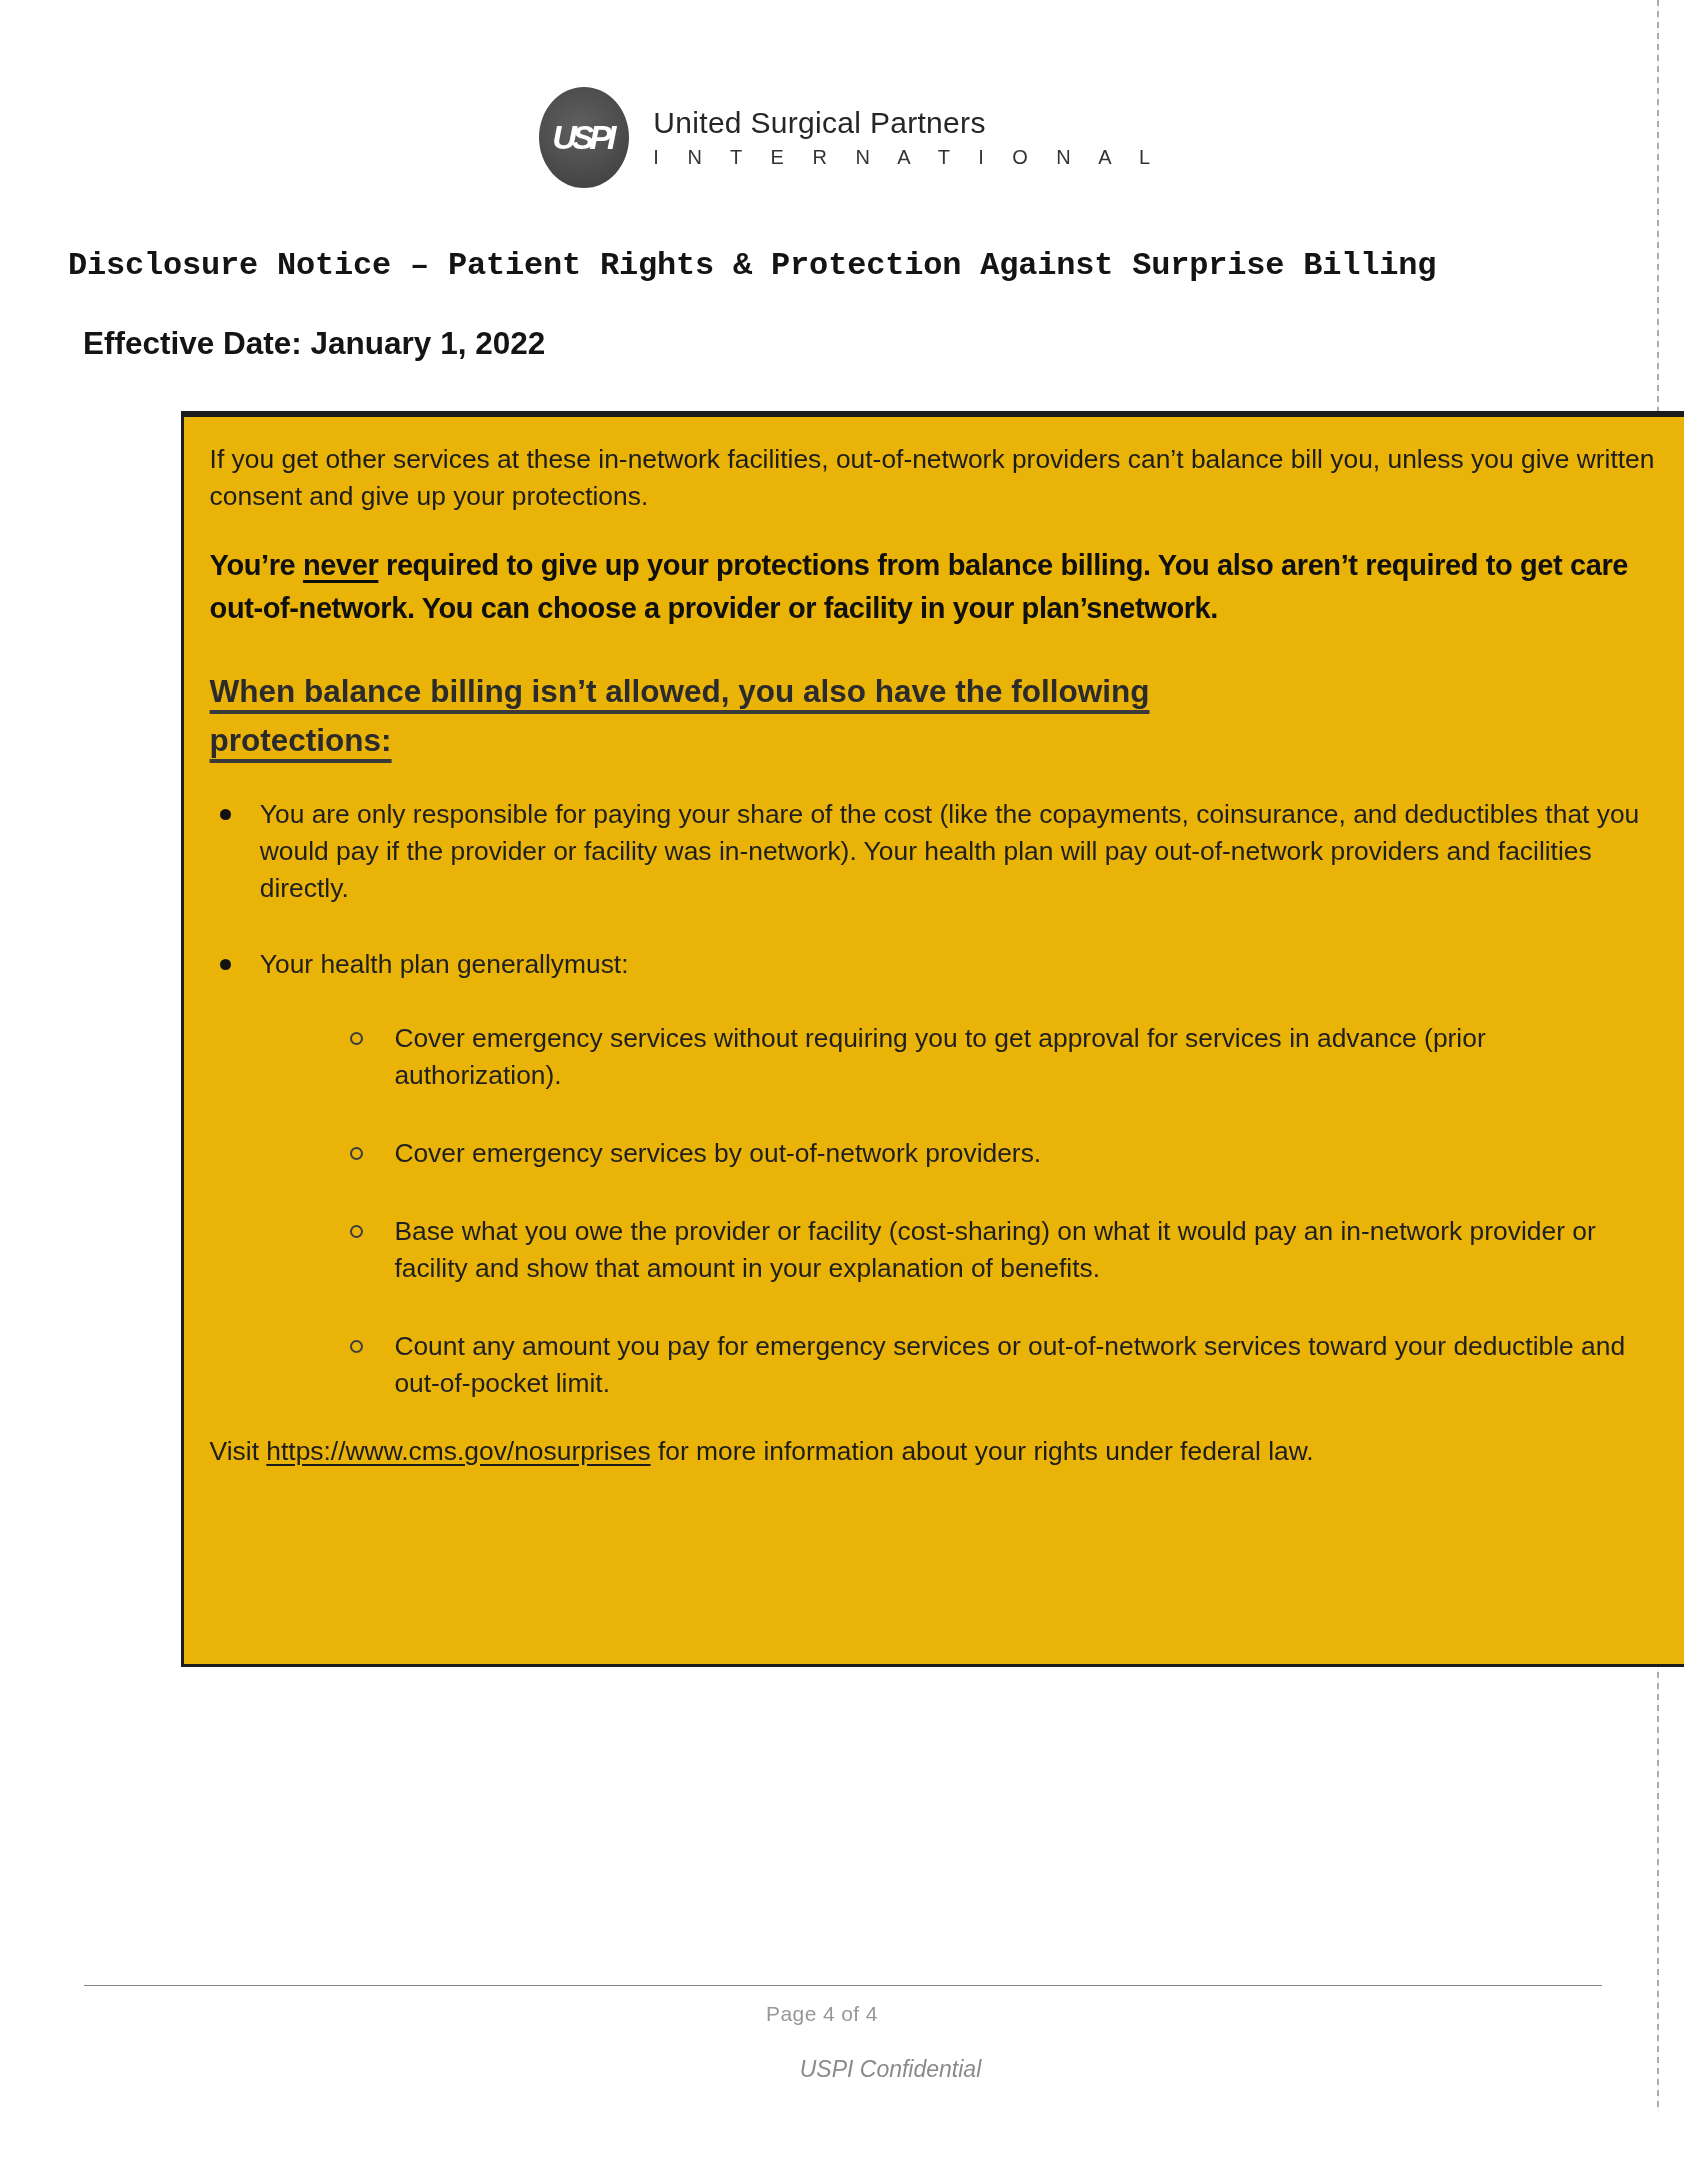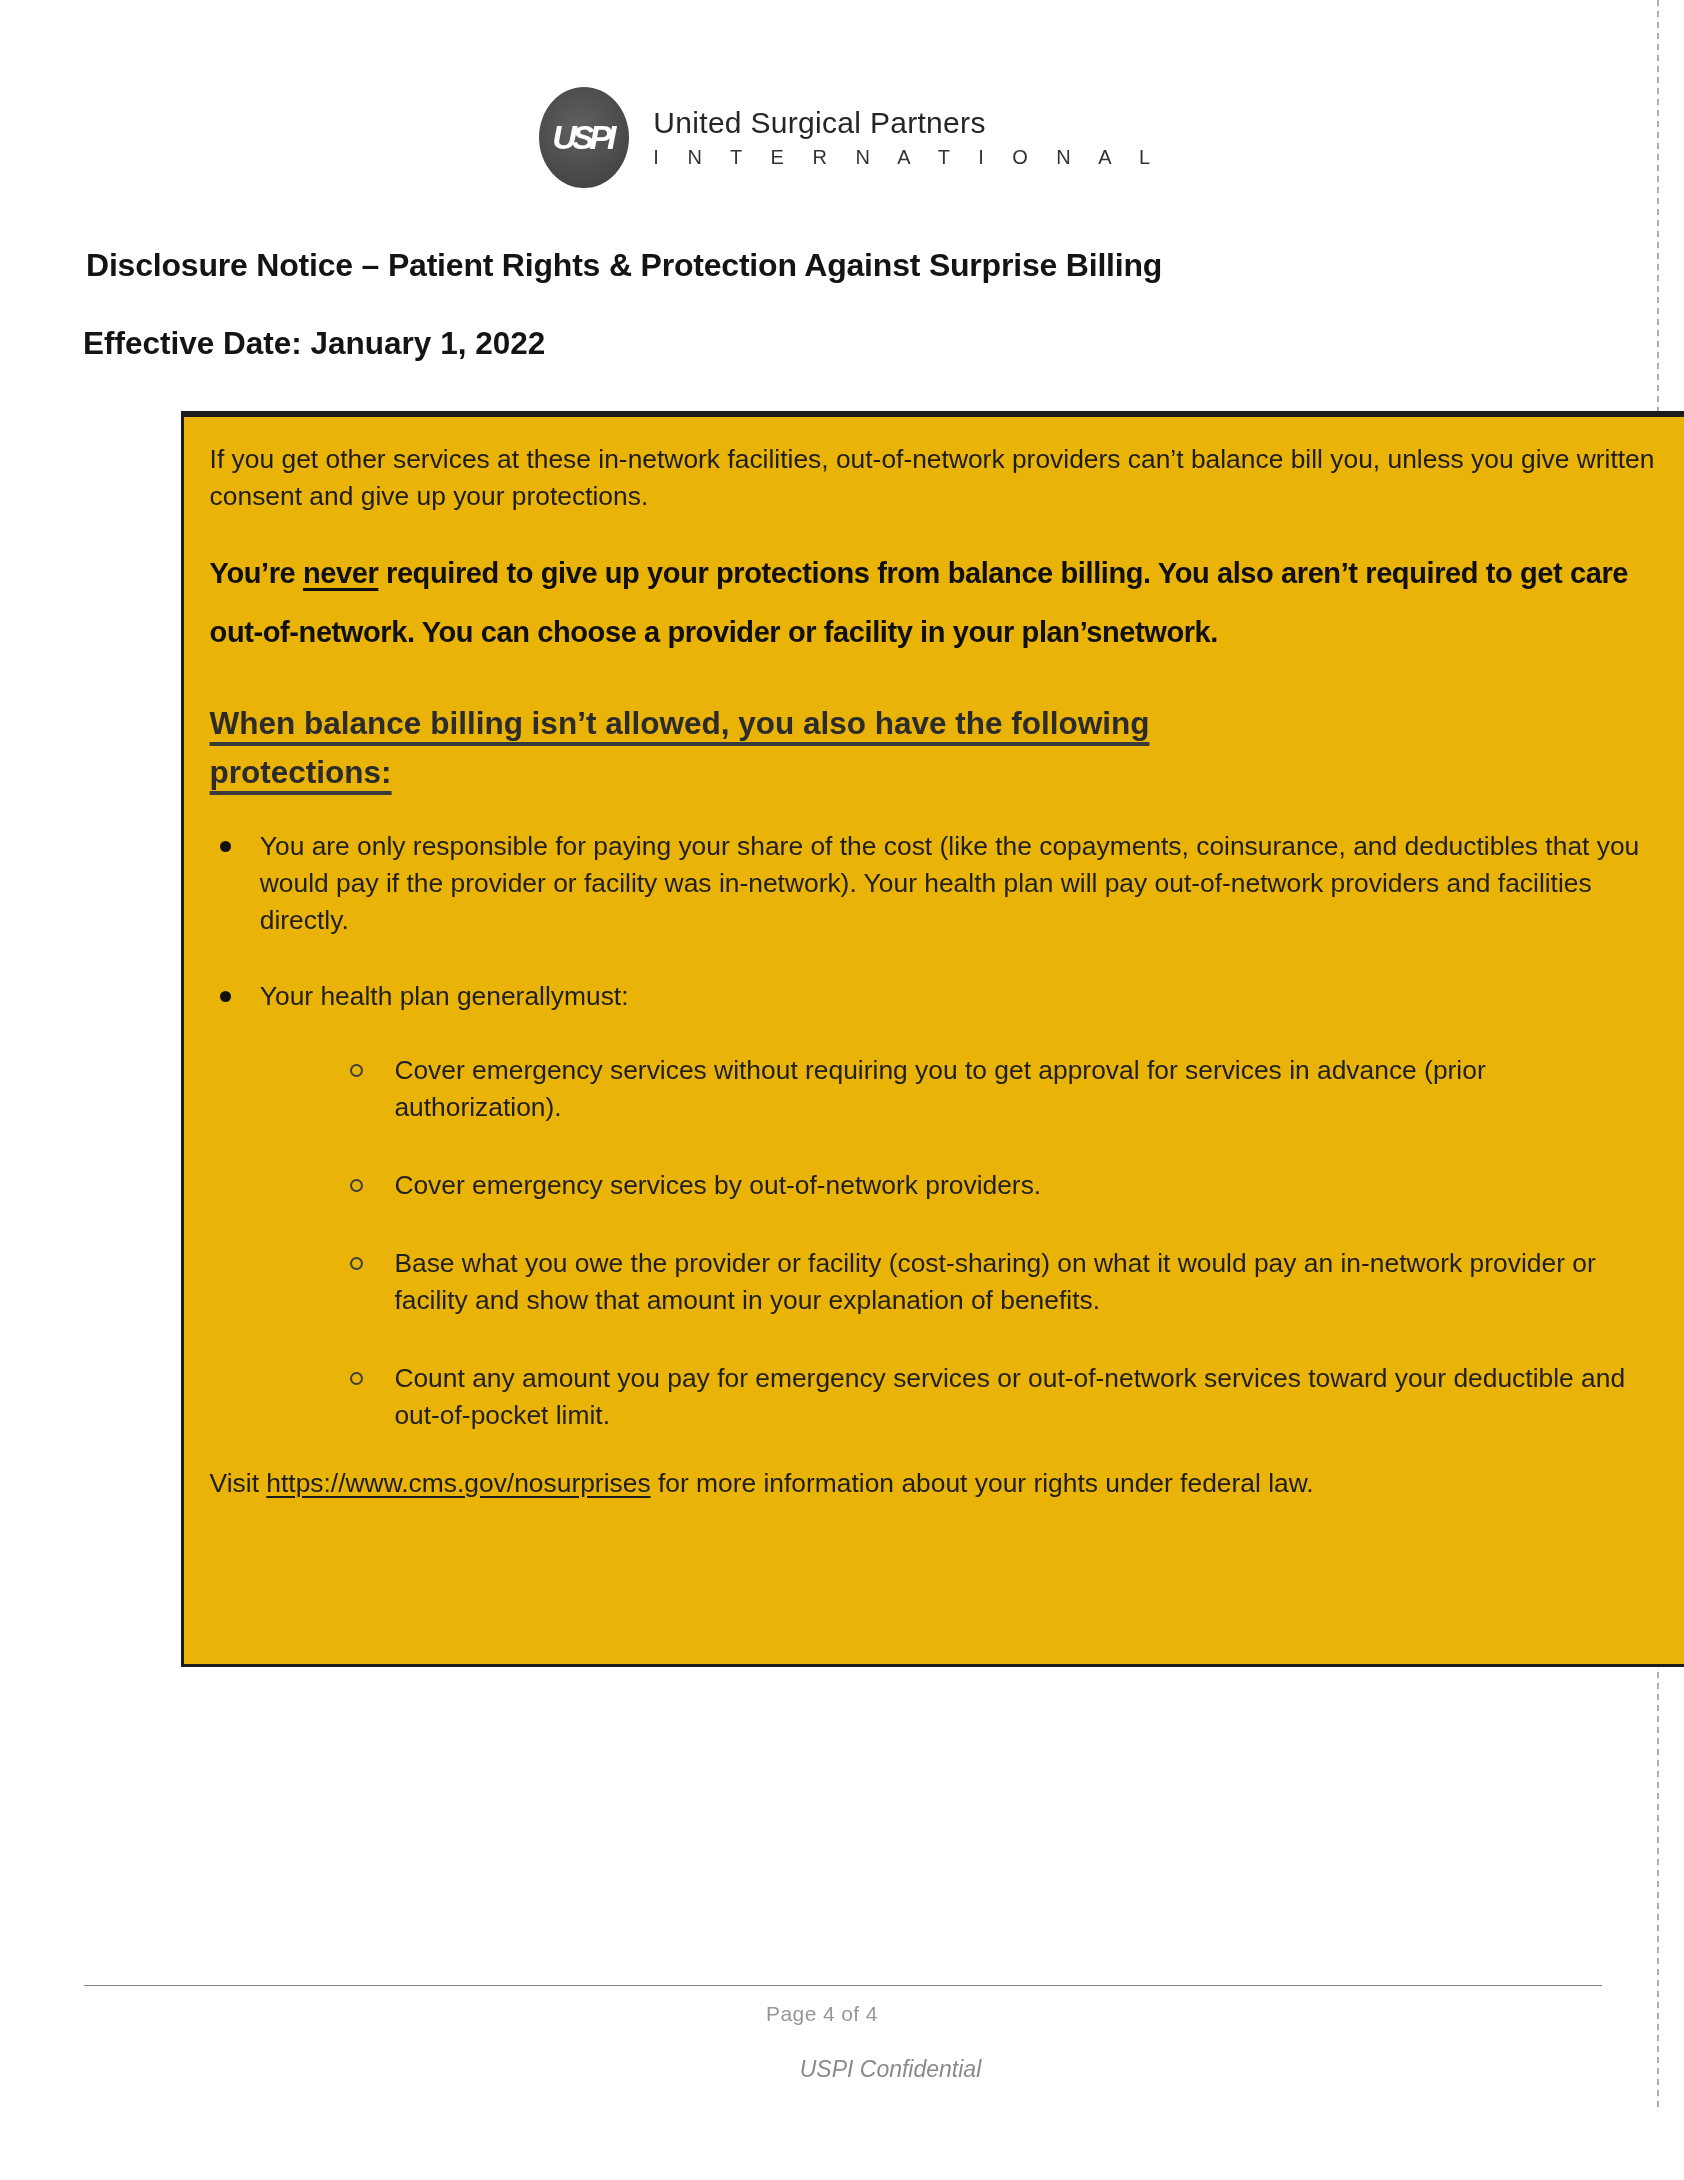--- a/index.html
+++ b/index.html
@@ -34,40 +34,40 @@
   }
   .logo-mono {
     color:#ffffff; font-weight:700; font-style:italic;
     font-size:34px; letter-spacing:-5.1px; padding-right:5.1px;
   }
   .logo-name { font-size:30px; color:#262626; letter-spacing:0.3px; }
   .logo-sub  { font-size:20px; color:#333333; letter-spacing:11.5px; margin-top:5.1px; }
 
   
   .doc-title {
-    position:absolute; top:247px; left:86px;
-    font-size:32px; font-weight:700; color:#141414; letter-spacing:-0.2px;
+    position:absolute; top:247px; left:68px;
+    font-size:32px; font-weight:700; color:#141414; letter-spacing:-0.2px;font-family:Liberation Mono, monospace;
   }
   .effective-date {
     position:absolute; top:325px; left:83px;
     font-size:31.5px; font-weight:700; color:#141414;
   }
 
   
   .notice-box {
     position:absolute; left:181px; top:411px; width:1532px; min-height:1256px;
     border:3.4px solid #1c1c1c; border-top-width:6px;
     padding:13.6px 55px 22px 25.6px;
     background:#eab308;
   }
   .para { font-size:26.4px; line-height:37px; color:#1d1d1d; }
   .intro-para { margin-top:10.2px; }
 
   .never-para {
-    margin-top:29px; font-size:29px; line-height:59px;
+    margin-top:29px; font-size:29px; line-height:43px;
     font-weight:700; color:#0f0f0f; letter-spacing:-0.4px;
   }
   .u-never { text-decoration:underline; text-decoration-thickness:3.4px; text-underline-offset:5.1px; }
 
   .protections-heading {
     margin-top:37px; max-width:1090px;
     font-size:31.5px; line-height:49px; font-weight:700; color:#2b2b2b;
   }
   .u-heading {
     text-decoration:underline; text-decoration-thickness:4.3px; text-underline-offset:7.7px;

